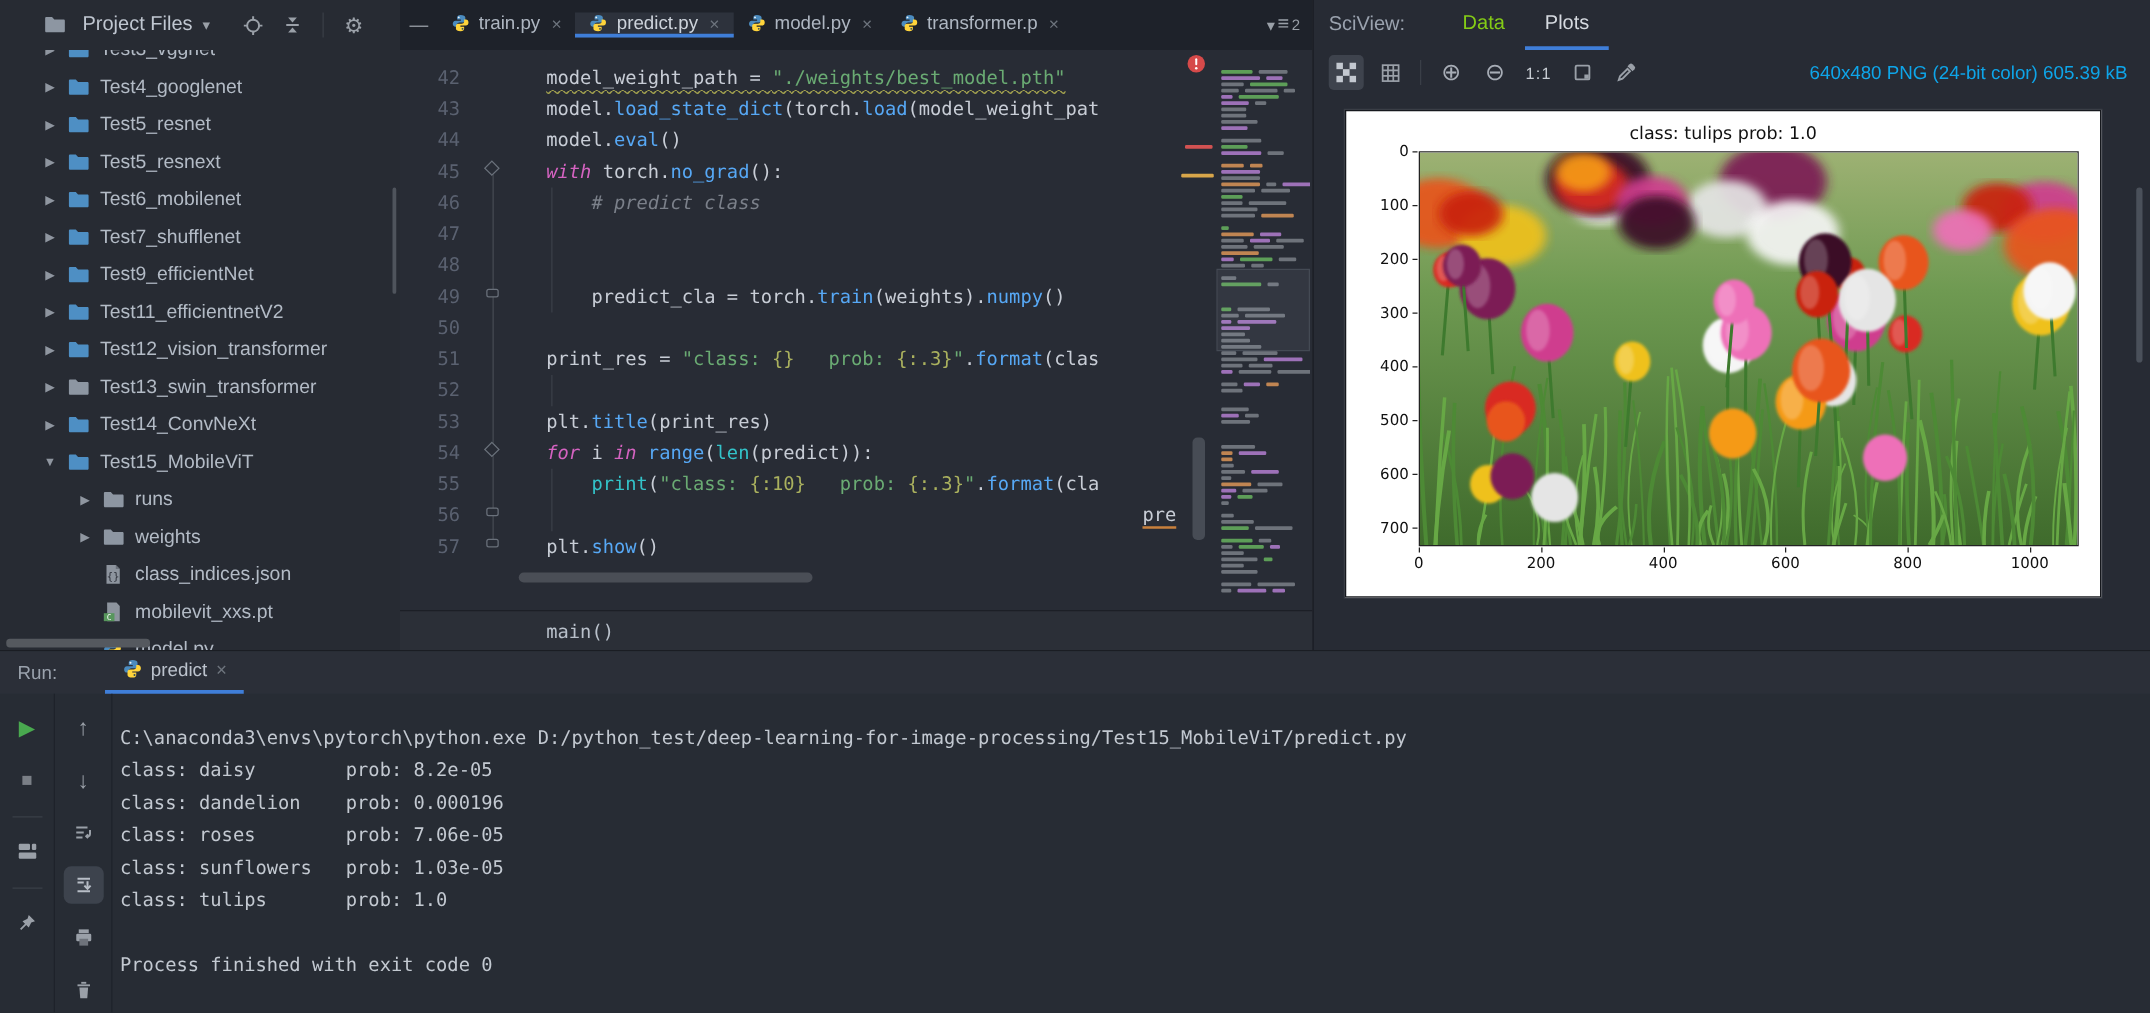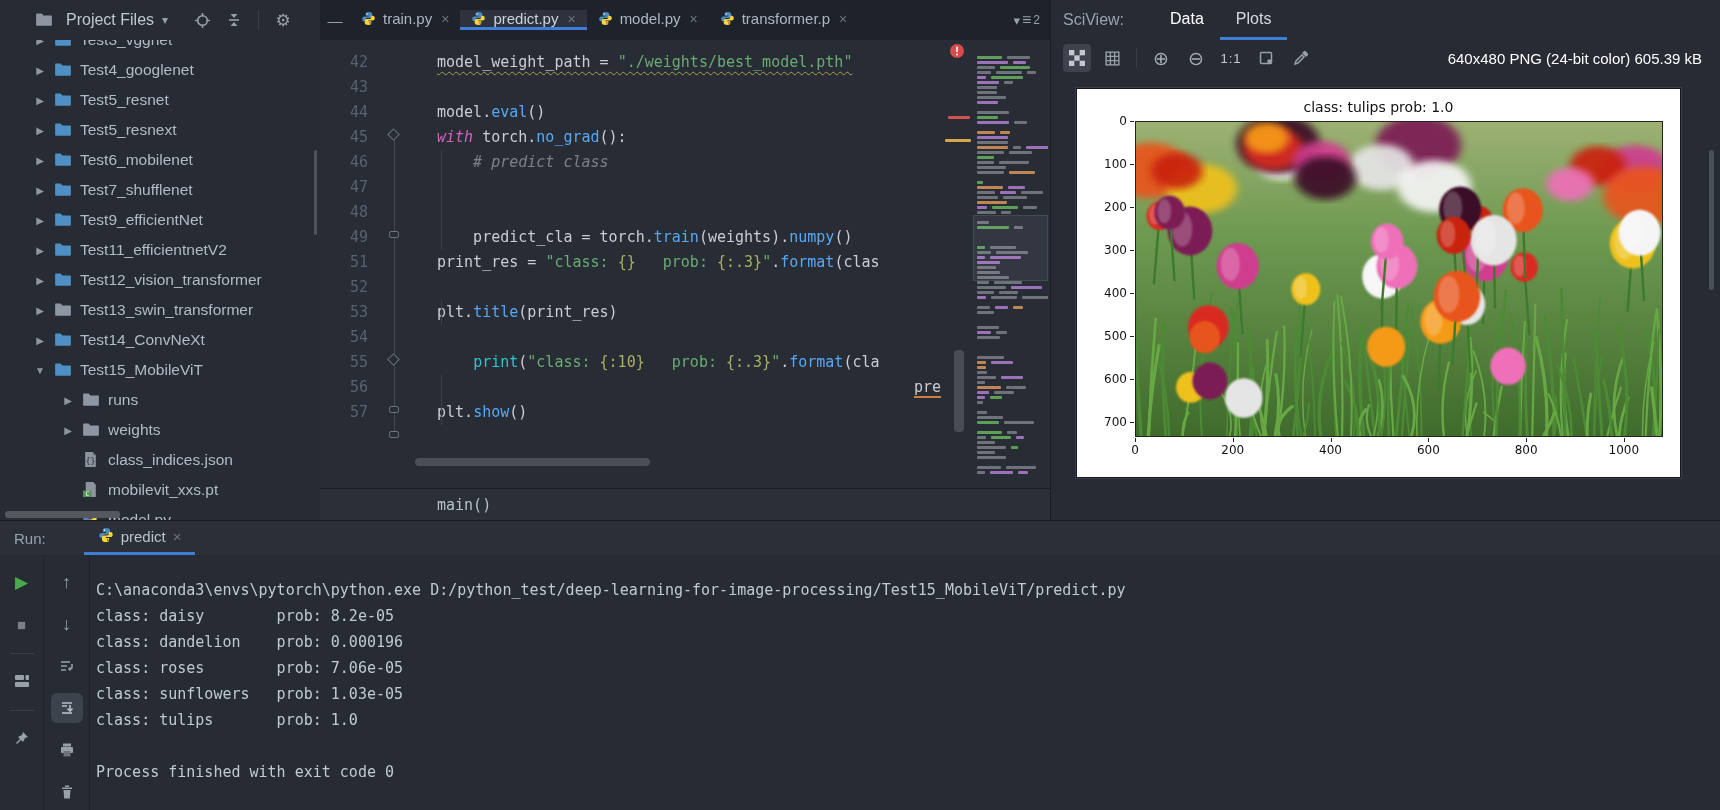--- a/index.html
+++ b/index.html
@@ -58,29 +58,29 @@
   .mini-view { position:absolute; left:0; right:0; top:173px; height:66px; background:rgba(200,210,225,0.07);
                border:1px solid rgba(200,210,225,0.12); display:block; }
   .hthumb { position:absolute; left:95px; top:458px; width:235px; height:8px; background:#4a4e56; border-radius:4px; }
   .mainbar { position:absolute; left:0; right:0; top:488px; height:32px; background:#2b2f37; border-top:1px solid #1c1f26;
              color:#b9c0ca; font-family:"DejaVu Sans Mono", monospace; font-size:15px; display:flex; align-items:center; padding-left:117px; }
 
   
   .sciview { position:absolute; left:1050px; top:0; width:670px; height:520px; background:#272b34; border-left:1px solid #1a1d23; }
   .sv-head { position:absolute; left:0; top:0; right:0; height:40px; display:flex; align-items:stretch; padding-left:12px; }
   .sv-title { color:#9aa2ae; font-size:16px; display:flex; align-items:center; margin-right:30px; }
-  .sv-tab { display:flex; align-items:center; padding:0 16px; color:#ffffff; font-size:16px; border-bottom:3px solid transparent; }
+  .sv-tab { display:flex; align-items:center; padding:0 16px; color:#84cc16; font-size:16px; border-bottom:3px solid transparent; }
   .sv-tab.active { color:#d6dae0; border-bottom-color:#3f7ed8; }
   .sv-tools { position:absolute; left:0; top:40px; right:0; height:36px; display:flex; align-items:center; gap:7px; padding-left:12px; }
   .svi { width:28px; height:28px; display:flex; align-items:center; justify-content:center; color:#a7adb6; }
   .svi.sel { background:#3e434d; border-radius:4px; }
   .svi.sym { font-size:19px; }
   .one2one { font-size:13px; font-weight:normal; color:#c7ccd3; letter-spacing:1px; }
   .sv-sep { width:1px; height:20px; background:#3a3f47; margin:0 3px; }
-  .sv-info { margin-left:auto; padding-right:18px; color:#ffffff; font-size:15px; }
+  .sv-info { margin-left:auto; padding-right:18px; color:#0ea5e9; font-size:15px; }
   .plot-card { position:absolute; left:25px; top:88px; width:605px; height:390px; background:#ffffff;
                border:1px solid #16181d; box-shadow:0 0 0 1px #3a3e46; }
   .plot-title { position:absolute; top:10px; left:0; right:0; text-align:center; color:#111;
                 font-family:"DejaVu Sans", sans-serif; font-size:14px; }
   .plot-img { position:absolute; left:58px; top:32px; width:528px; height:316px; border:1px solid #222; }
   .ytick { position:absolute; left:18px; width:32px; text-align:right; color:#111;
            font-family:"DejaVu Sans", sans-serif; font-size:12px; transform:translateY(-7px); }
   .ymark { position:absolute; left:53px; width:4px; height:1px; background:#222; }
   .xtick { position:absolute; top:354px; width:40px; margin-left:-20px; text-align:center; color:#111;
            font-family:"DejaVu Sans", sans-serif; font-size:12px; }
@@ -323,31 +323,32 @@
         </div>
       <div class="tab-more">
         <span>▾</span>
         <span style="font-size:16px;">≡</span>
         <span class="cnt">2</span>
       </div>
     </div>
 
     <div class="codewrap" id="code">
         <div class="cl"><span class="ln">42</span><span class="fgut"></span><span class="cc"><span class="wavy"><span class="v">model_weight_path = </span><span class="s">"./weights/best_model.pth"</span></span></span></div>
-        <div class="cl"><span class="ln">43</span><span class="fgut"></span></div>
+        <div class="cl"><span class="ln">43</span><span class="fgut"></span><span class="cc"><span class="v">model.</span><span class="f">load_state_dict</span><span class="v">(torch.</span><span class="f">load</span><span class="v">(model_weight_pat</span></span></div>
         <div class="cl"><span class="ln">44</span><span class="fgut"></span><span class="cc"><span class="v">model.</span><span class="f">eval</span><span class="v">()</span></span></div>
         <div class="cl"><span class="ln">45</span><span class="fgut"></span><span class="cc"><span class="k">with</span><span class="v"> torch.</span><span class="f">no_grad</span><span class="v">():</span></span></div>
         <div class="cl"><span class="ln">46</span><span class="fgut"></span><span class="cc"><span class="c">    # predict class</span></span></div>
         <div class="cl"><span class="ln">47</span><span class="fgut"></span></div>
         <div class="cl"><span class="ln">48</span><span class="fgut"></span></div>
         <div class="cl"><span class="ln">49</span><span class="fgut"></span><span class="cc"><span class="v">    predict_cla = torch.</span><span class="f">train</span><span class="v">(weights).</span><span class="f">numpy</span><span class="v">()</span></span></div>
+        <div class="cl"><span class="ln">50</span><span class="fgut"></span><span class="cc"></span></div>
         <div class="cl"><span class="ln">51</span><span class="fgut"></span><span class="cc"><span class="v">print_res = </span><span class="s">"class: </span><span class="ph">{}</span><span class="s">   prob: </span><span class="ph">{:.3}</span><span class="s">"</span><span class="v">.</span><span class="f">format</span><span class="v">(clas</span></span></div>
         <div class="cl"><span class="ln">52</span><span class="fgut"></span></div>
         <div class="cl"><span class="ln">53</span><span class="fgut"></span><span class="cc"><span class="v">plt.</span><span class="f">title</span><span class="v">(print_res)</span></span></div>
-        <div class="cl"><span class="ln">54</span><span class="fgut"></span></div>
+        <div class="cl"><span class="ln">54</span><span class="fgut"></span><span class="cc"><span class="k">for</span><span class="v"> i </span><span class="k">in</span><span class="v"> </span><span class="f">range</span><span class="v">(</span><span class="b">len</span><span class="v">(predict)):</span></span></div>
         <div class="cl"><span class="ln">55</span><span class="fgut"></span><span class="cc"><span class="v">    </span><span class="b">print</span><span class="v">(</span><span class="s">"class: </span><span class="ph">{:10}</span><span class="s">   prob: </span><span class="ph">{:.3}</span><span class="s">"</span><span class="v">.</span><span class="f">format</span><span class="v">(cla</span></span></div>
         <div class="cl"><span class="ln">56</span><span class="fgut"></span><span class="cc" style="padding-left:512px"><span class="vu">pre</span></span></div>
         <div class="cl"><span class="ln">57</span><span class="fgut"></span><span class="cc"><span class="v">plt.</span><span class="f">show</span><span class="v">()</span></span></div>
       </div>
 
     <div class="fline" style="top:135px;height:302px;"></div>
     <div class="fdia" style="top:130px;"></div>
     <div class="fdia" style="top:355px;"></div>
     <div class="fend" style="top:231px;"></div>
     <div class="fend" style="top:406px;"></div>

